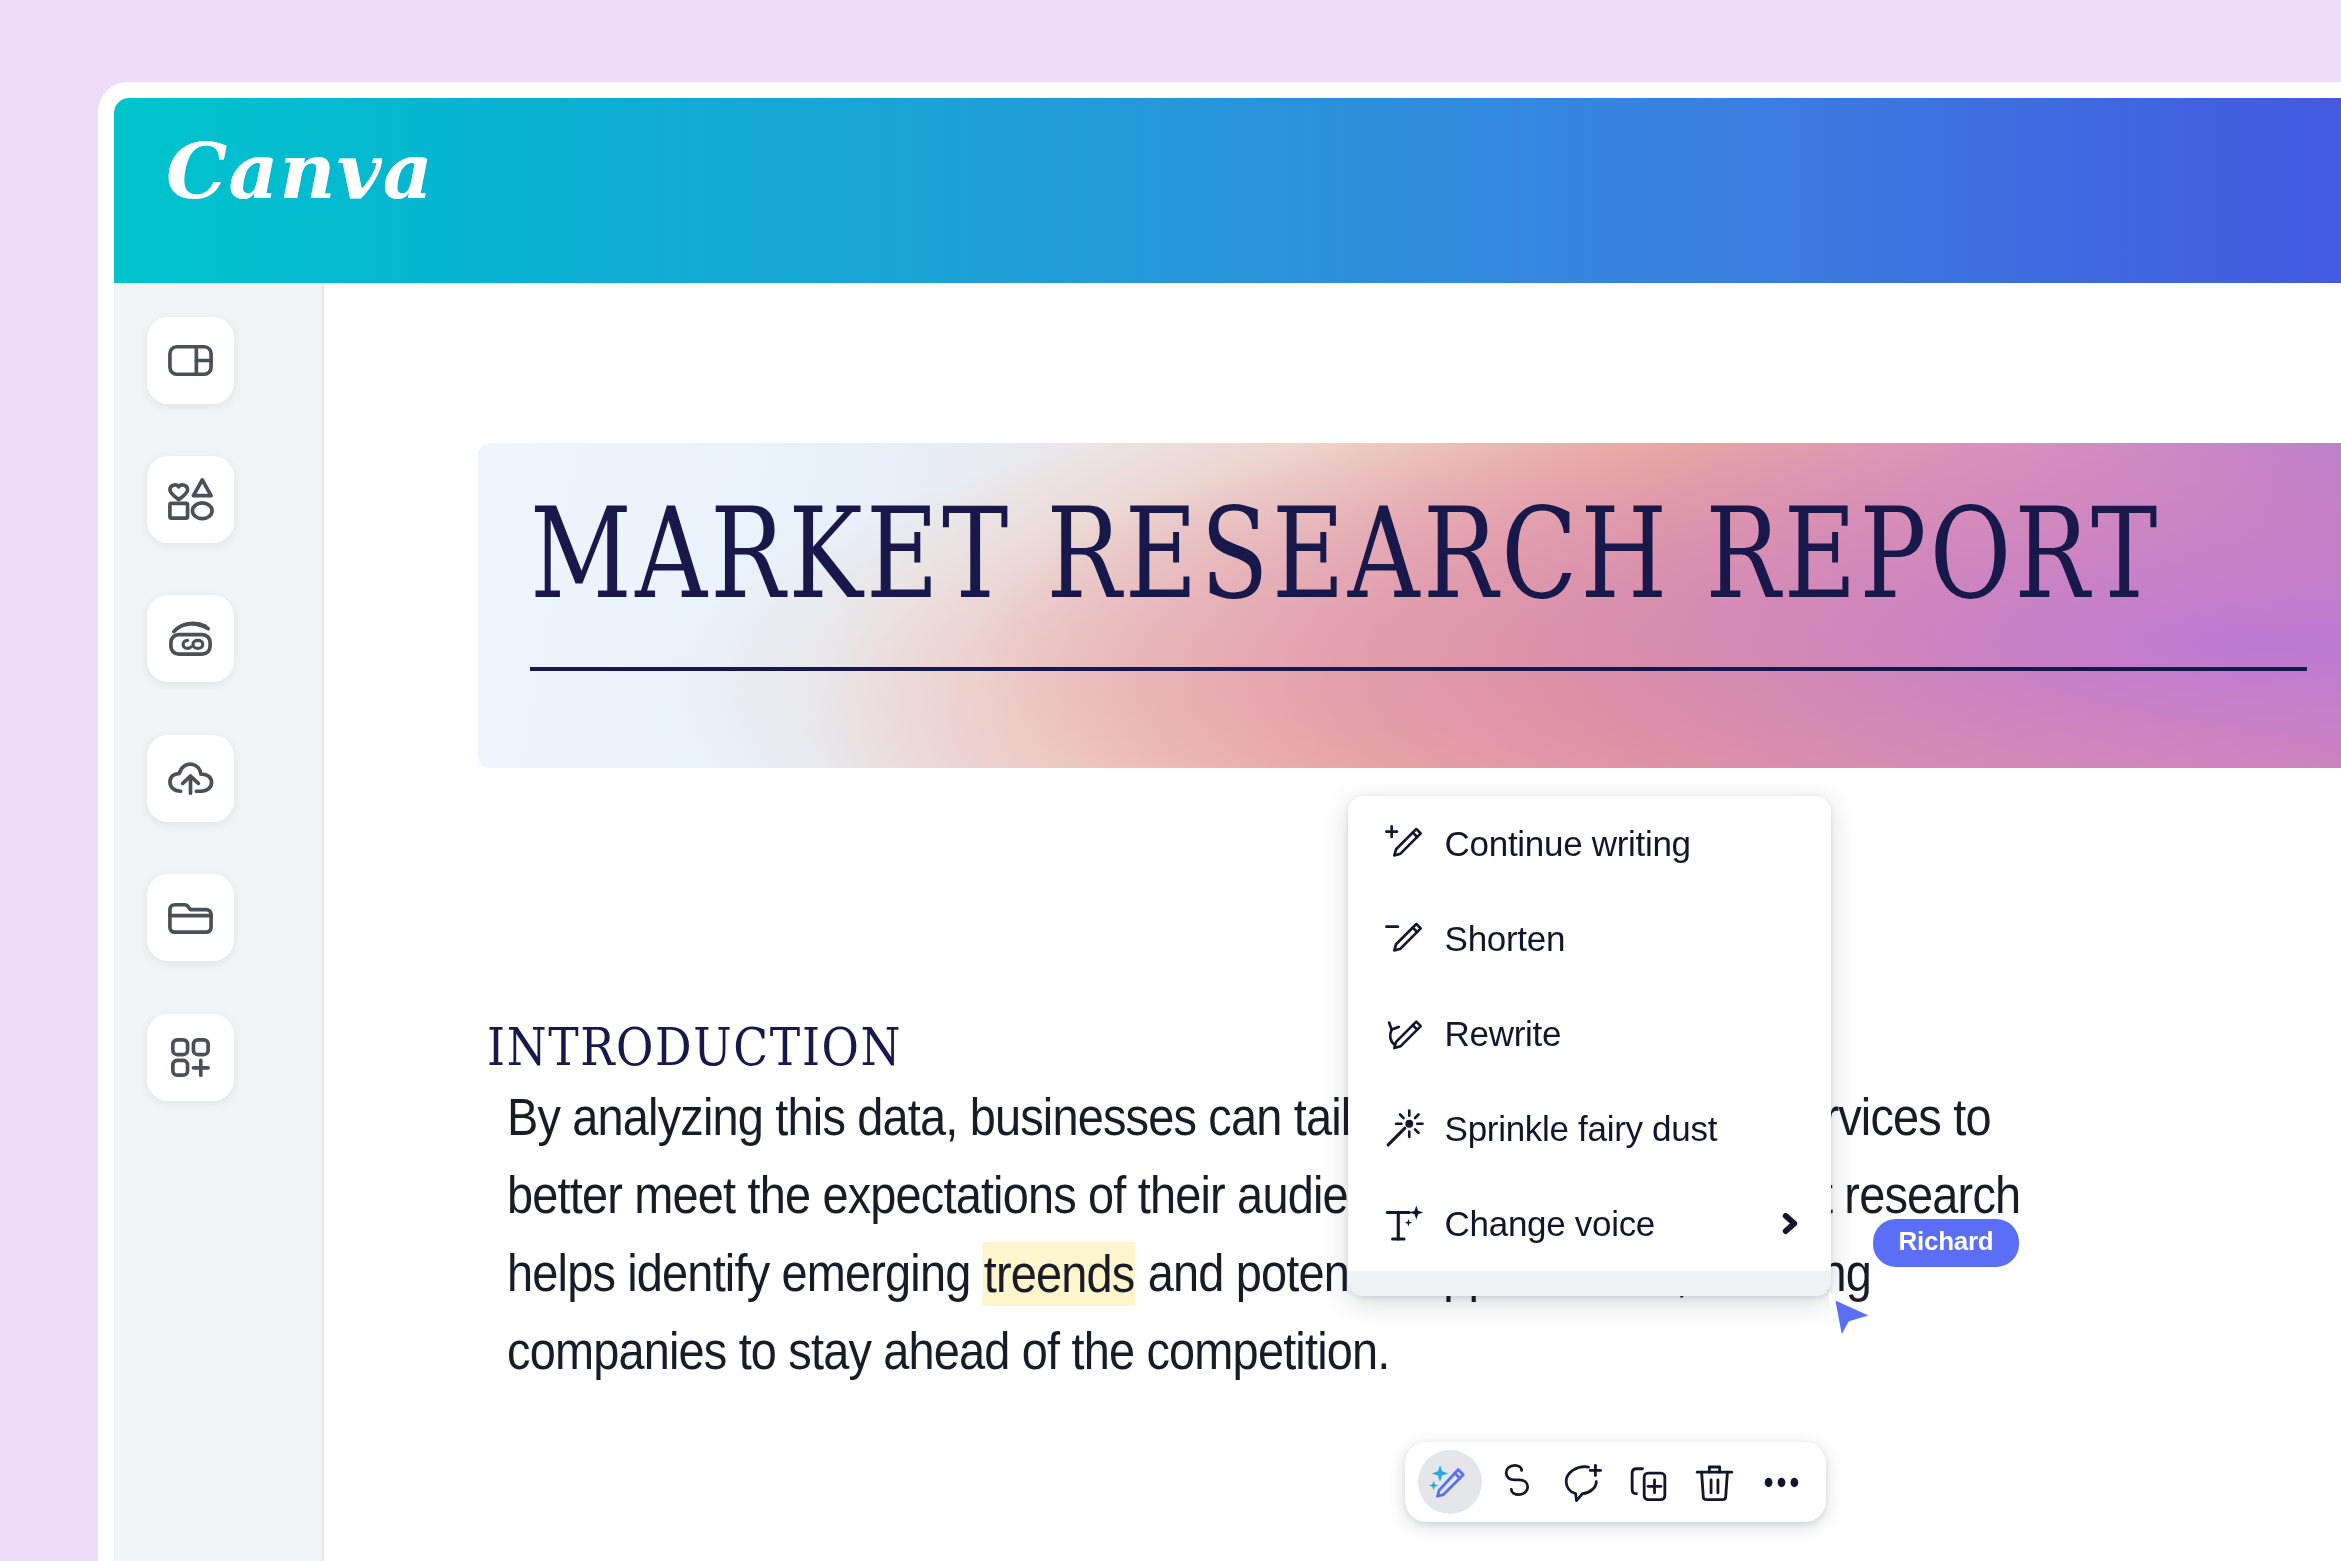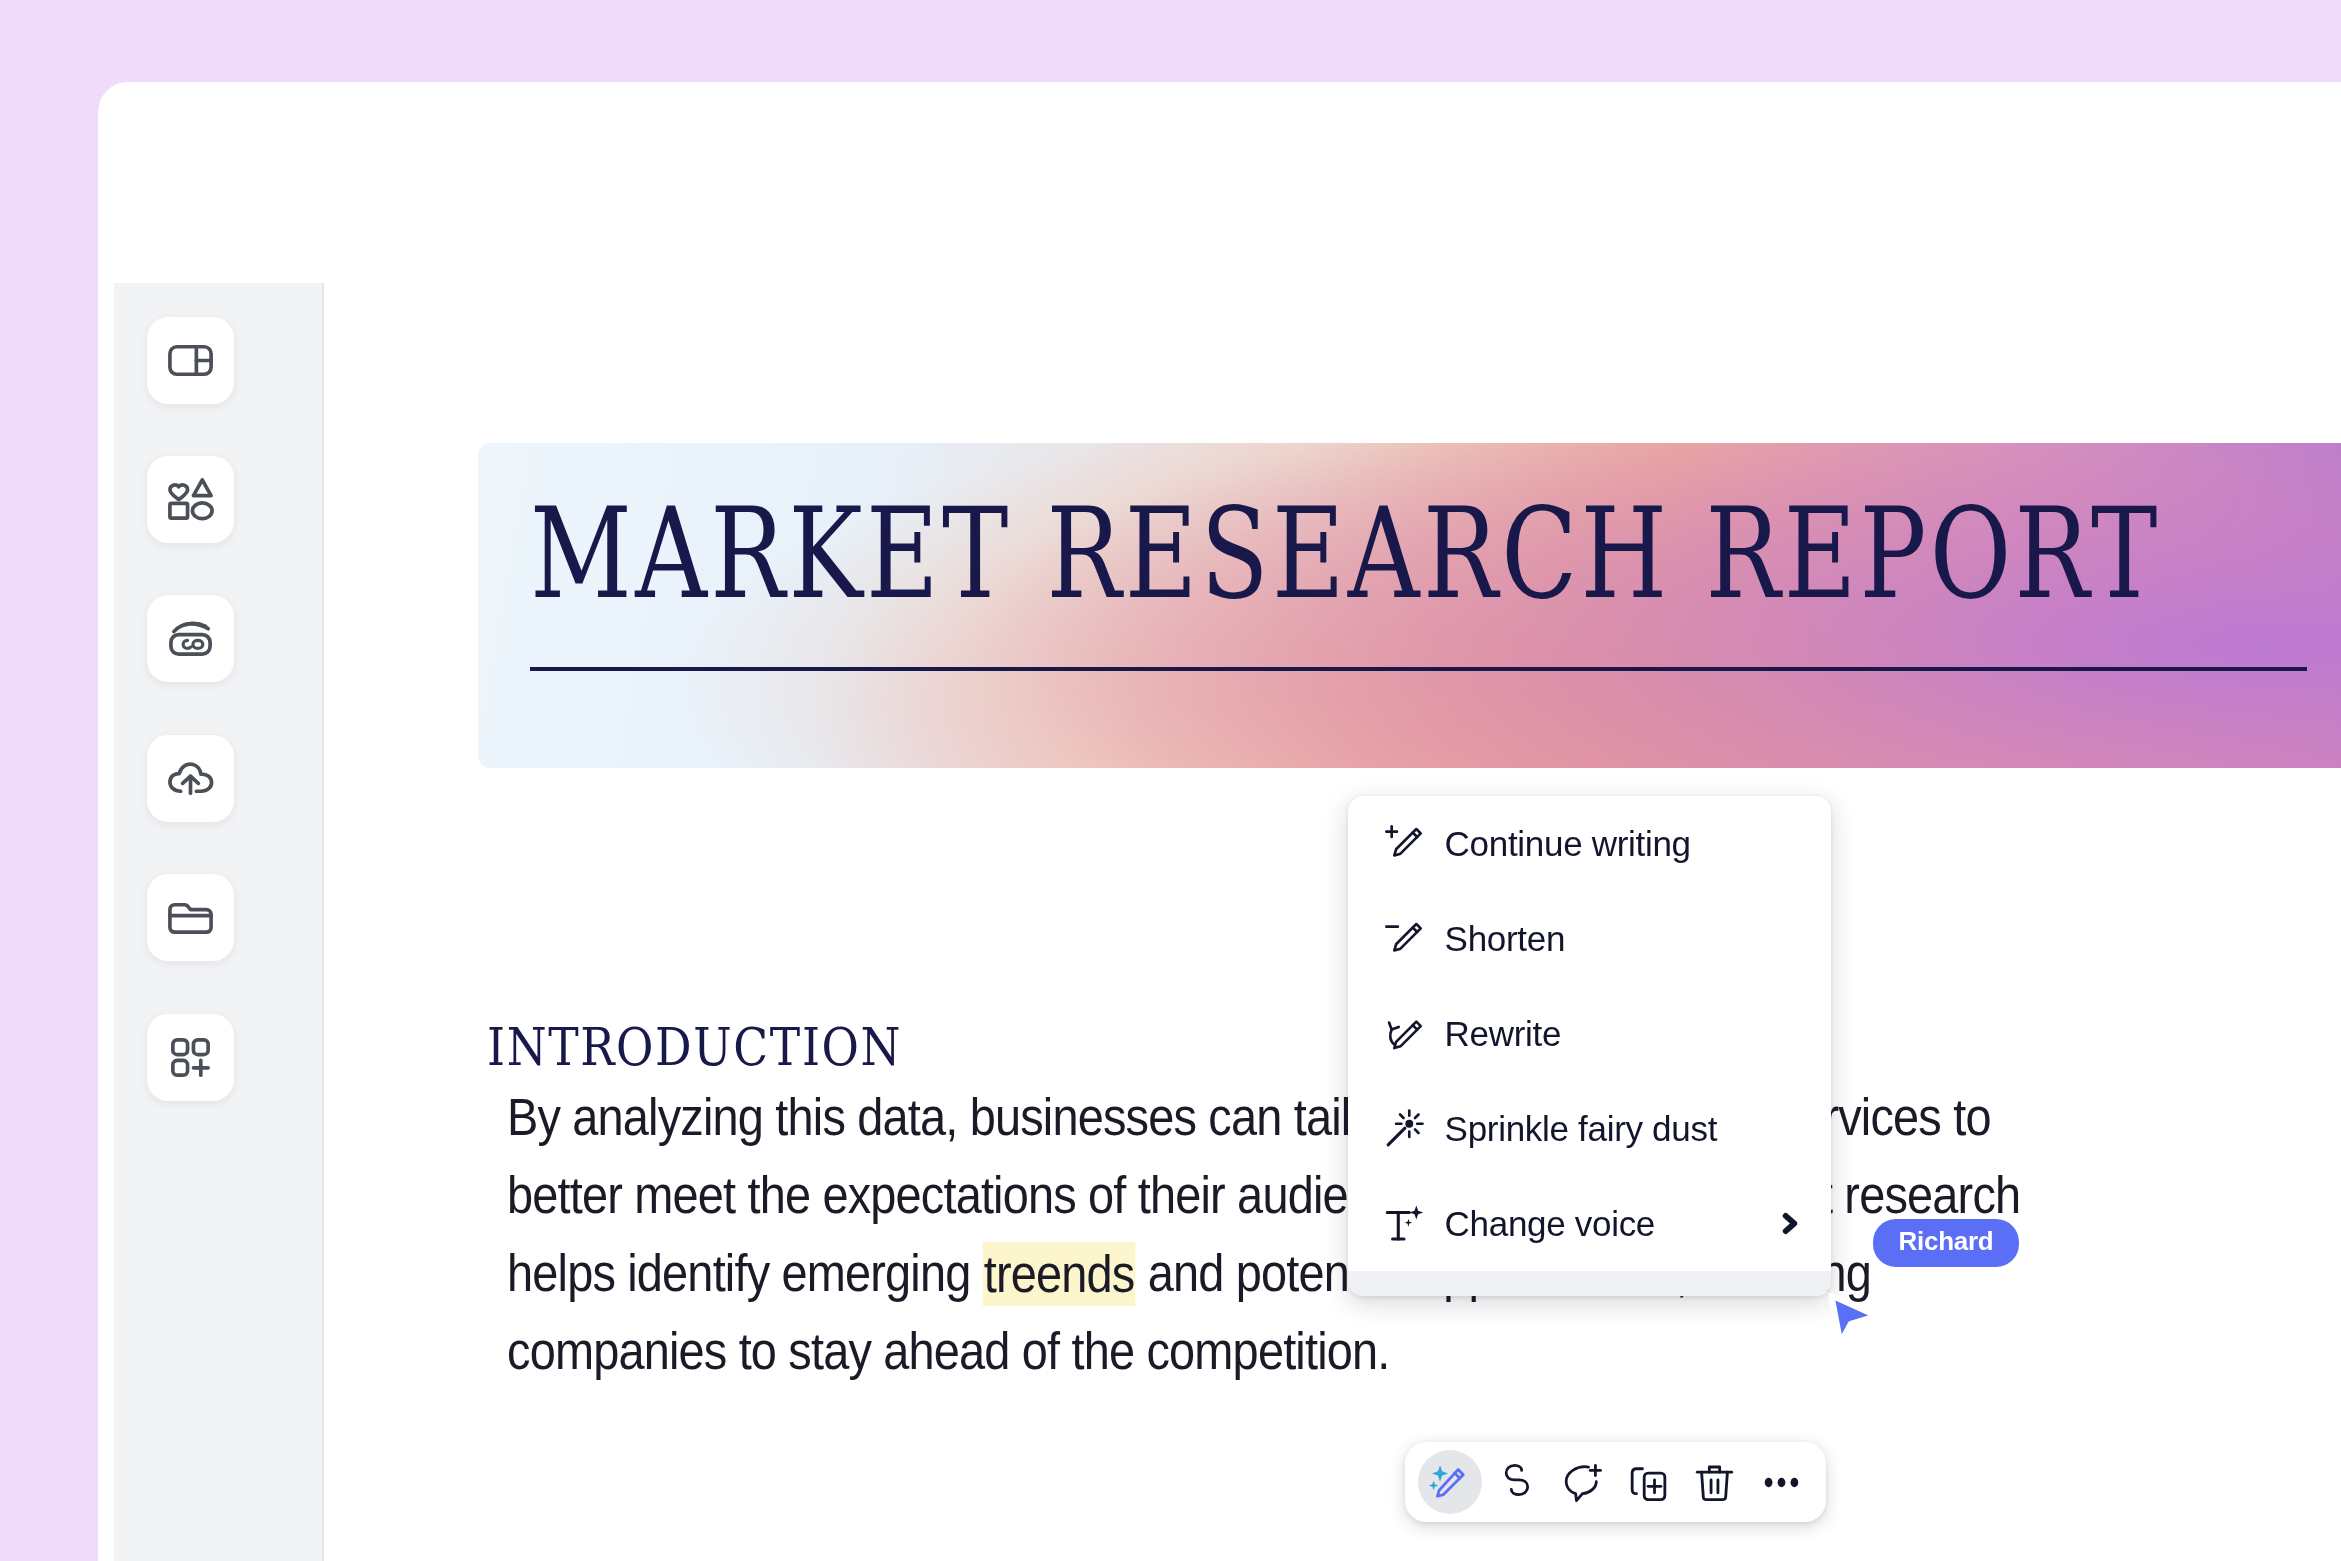--- a/index.html
+++ b/index.html
@@ -224,20 +224,23 @@
   .tb-btn.sel { background: #e4e6ea; }
   .tb-btn svg { width: 43px; height: 43px; display:block; }
   .tb-btn .st { fill: none; stroke: #12152b; stroke-width: 6.5; stroke-linecap: round; stroke-linejoin: round; }
   .tb-btn .sf { fill: #12152b; }
 </style>
 </head>
 <body>
 
 <div id="app-window">
 
+  <div id="topbar">
+    <div id="canva-logo">Canva</div>
+  </div>
 
   <div id="sidebar">
 
     <div class="rail-btn" style="top:34px;">
       <span>
         <svg viewBox="0 0 100 100">
           <rect class="st" x="8" y="22" width="84" height="56" rx="14"></rect>
           <line class="st" x1="62" y1="22" x2="62" y2="78"></line>
           <line class="st" x1="62" y1="50" x2="92" y2="50"></line>
         </svg>

